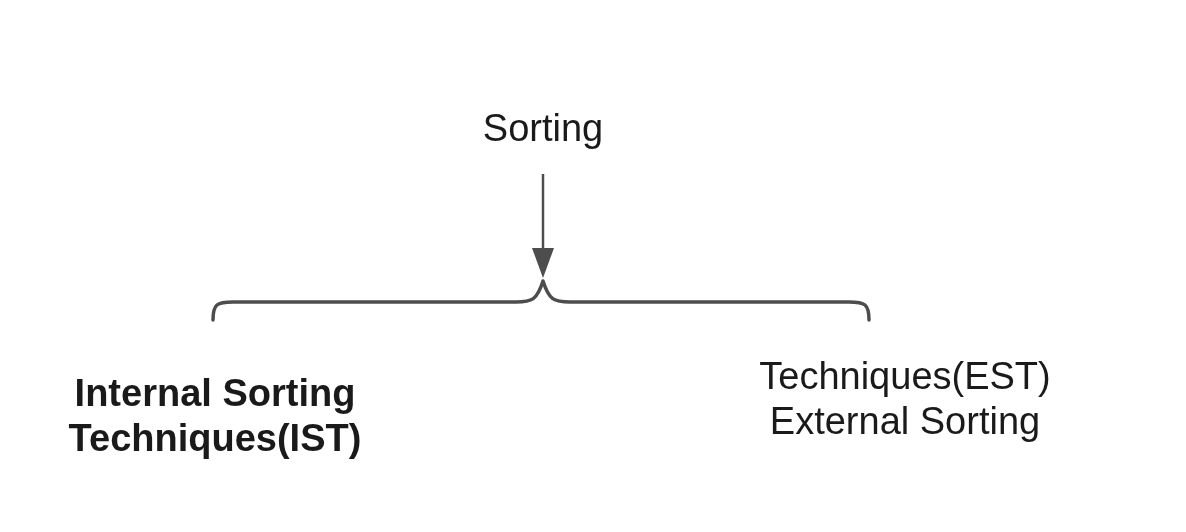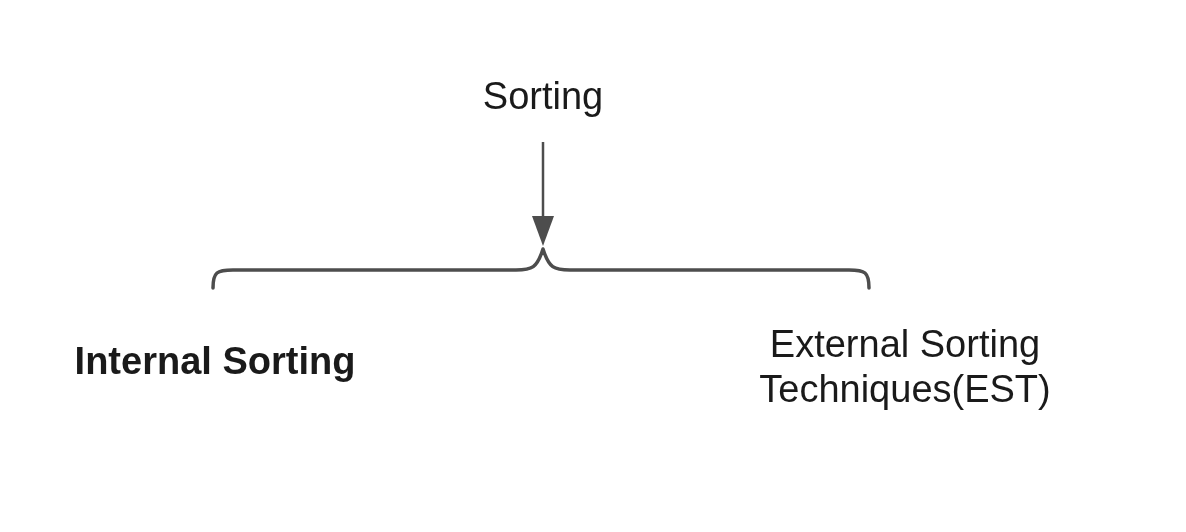--- a/index.html
+++ b/index.html
@@ -8,20 +8,21 @@
     background: #ffffff;
   }
   .canvas {
     position: relative;
     width: 1186px;
     height: 468px;
     background: #ffffff;
     overflow: hidden;
     font-family: "Liberation Sans", sans-serif;
     color: #1a1a1a;
+    margin-top: 32px;
   }
   .connector-svg {
     position: absolute;
     left: 0;
     top: 0;
     width: 1186px;
     height: 532px;
     pointer-events: none;
   }
   .node {
@@ -56,20 +57,21 @@
   <div class="node title">Sorting</div>
 
   <svg class="connector-svg" viewBox="0 0 1186 532">
     <line x1="543" y1="142" x2="543" y2="217" stroke-width="2.5" fill="none" stroke="#4d4d4d"></line>
     <polygon points="543,246 532,216 554,216" stroke="none" fill="#4d4d4d"></polygon>
     <path d="M 213 288 C 213 272 217 270 233 270 L 516 270 C 532 270 537 268 543 249 C 549 268 554 270 570 270 L 849 270 C 865 270 869 272 869 288" fill="none" stroke-width="3.5" stroke-linecap="round" stroke-linejoin="round" stroke="#4d4d4d"></path>
   </svg>
 
   <div class="node branch-left">
     <div>Internal Sorting</div>
+    <div>Techniques(IST)</div>
   </div>
 
   <div class="node branch-right">
+    <div>Techniques(EST)</div>
     <div>External Sorting</div>
-    <div>Techniques(EST)</div>
   </div>
 
 </div>
 
 </body></html>

